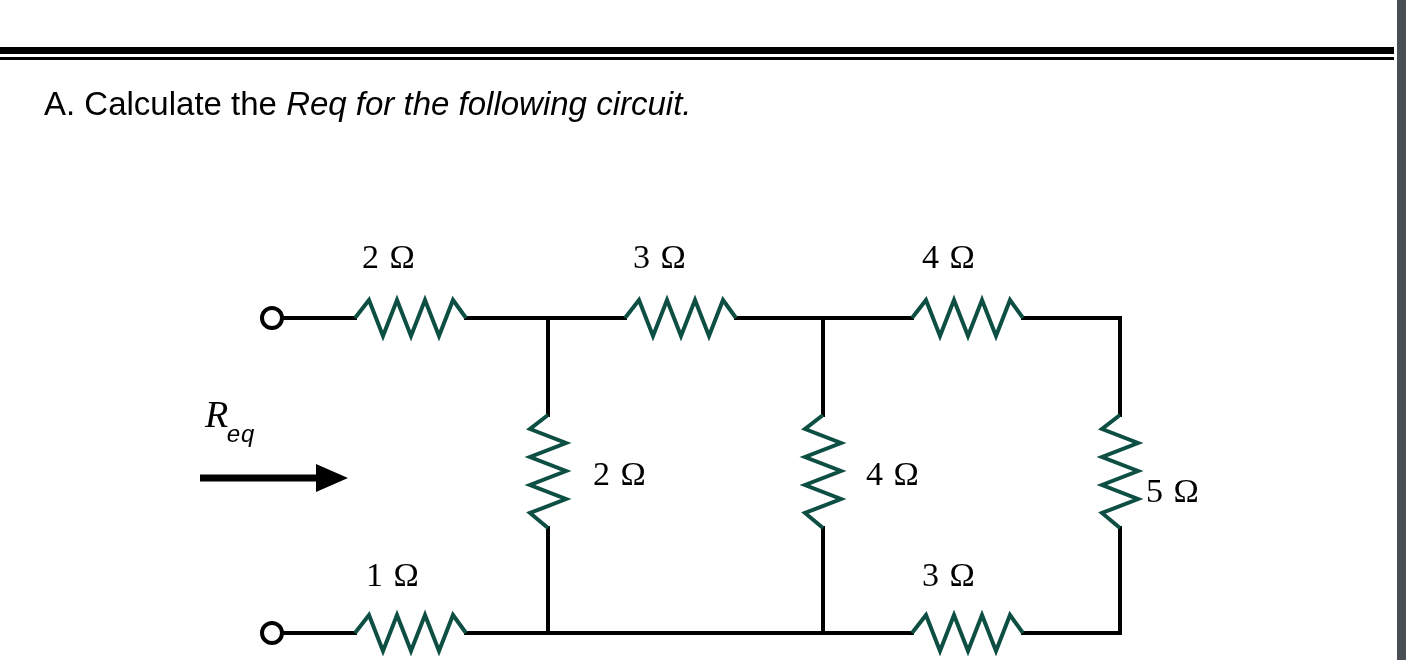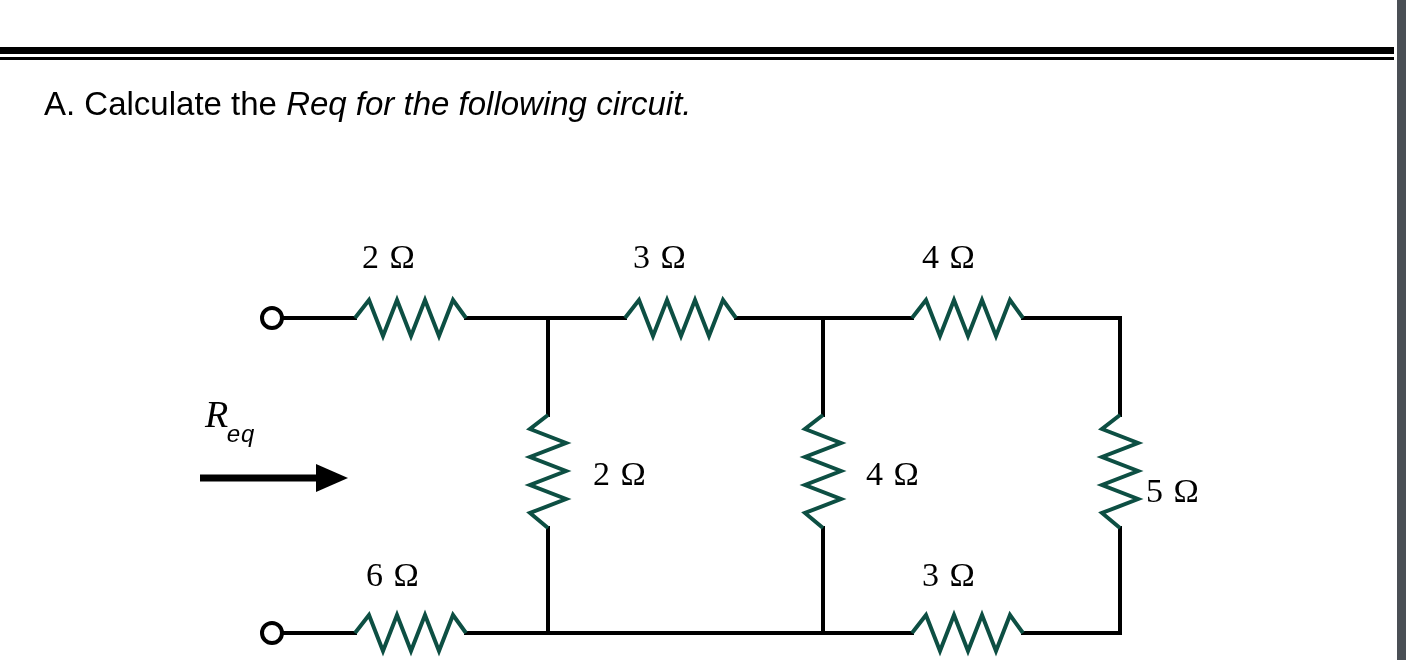--- a/index.html
+++ b/index.html
@@ -188,18 +188,18 @@
   <div class="req-label"><span>R</span><span class="sub">eq</span></div>
 
   <div class="rlabel" style="left:362px; top:238px;">2 Ω</div>
   <div class="rlabel" style="left:633px; top:238px;">3 Ω</div>
   <div class="rlabel" style="left:922px; top:238px;">4 Ω</div>
 
   <div class="rlabel" style="left:593px; top:455px;">2 Ω</div>
   <div class="rlabel" style="left:866px; top:455px;">4 Ω</div>
   <div class="rlabel" style="left:1146px; top:455px;margin-top:17px;">5 Ω</div>
 
-  <div class="rlabel" style="left:366px; top:556px;">6 Ω</div>
+  <div class="rlabel" style="left:366px; top:556px;">1 Ω</div>
   <div class="rlabel" style="left:922px; top:556px;">3 Ω</div>
 
   <div class="right-gutter-inner"></div>
   <div class="right-gutter"></div>
 </div>
 
 </body></html>

